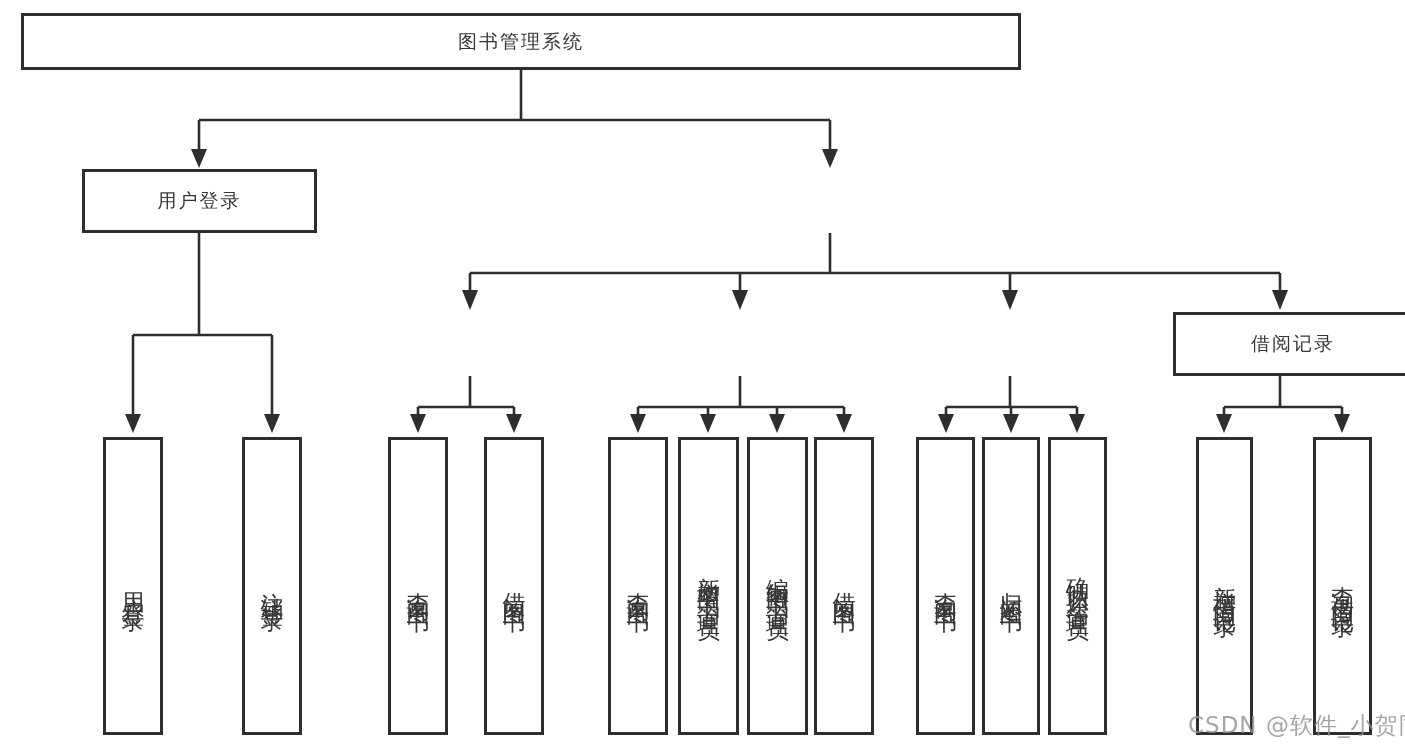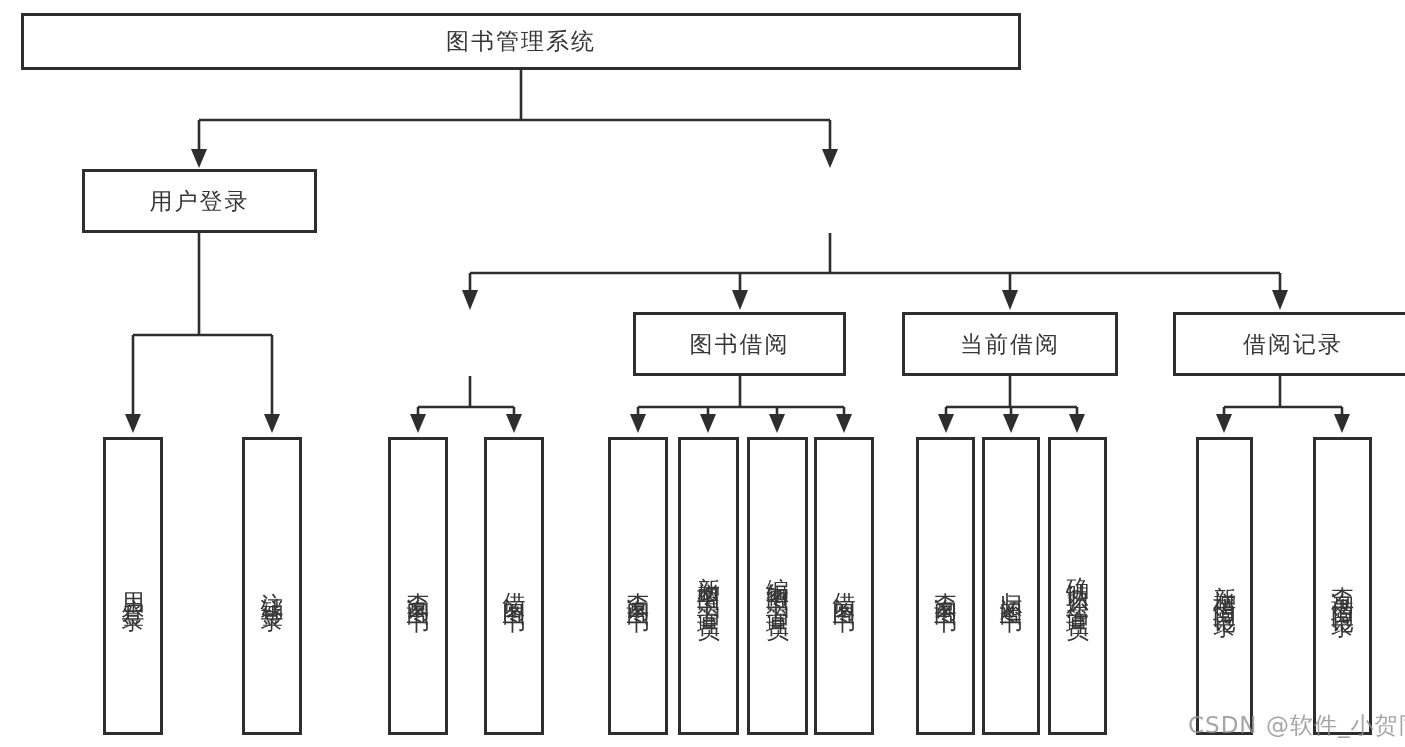--- a/index.html
+++ b/index.html
@@ -15,21 +15,21 @@
     position:absolute;
     box-sizing:border-box;
     border:3px solid #2e2e2e;
     background:#ffffff;
     display:flex;
     align-items:center;
     justify-content:center;
     color:#363636;
   }
   .node.h .lbl{
-    font-size:23px;
+    font-size:19px;
     letter-spacing:2px;
     white-space:nowrap;
   }
   .node.v .lbl{
     writing-mode:vertical-rl;
     font-size:23px;
     letter-spacing:6px;
     line-height:1;
   }
   #watermark{
@@ -115,26 +115,20 @@
   </svg>
 
   <div class="node h" style="left:21px;top:13px;width:1000px;height:57px">
     <span class="lbl">图书管理系统</span>
   </div>
 
   <div class="node h" style="left:82px;top:169px;width:235px;height:64px">
     <span class="lbl">用户登录</span>
   </div>
 
-  <div class="node h" style="left:633px;top:312px;width:213px;height:64px">
-    <span class="lbl">图书借阅</span>
-  </div>
-  <div class="node h" style="left:902px;top:312px;width:216px;height:64px">
-    <span class="lbl">当前借阅</span>
-  </div>
   <div class="node h" style="left:1173px;top:312px;width:240px;height:64px">
     <span class="lbl">借阅记录</span>
   </div>
 
   <div class="node v" style="left:103px;top:437px;width:60px;height:298px">
     <span class="lbl">用户登录</span>
   </div>
   <div class="node v" style="left:242px;top:437px;width:60px;height:298px">
     <span class="lbl">注销登录</span>
   </div>

